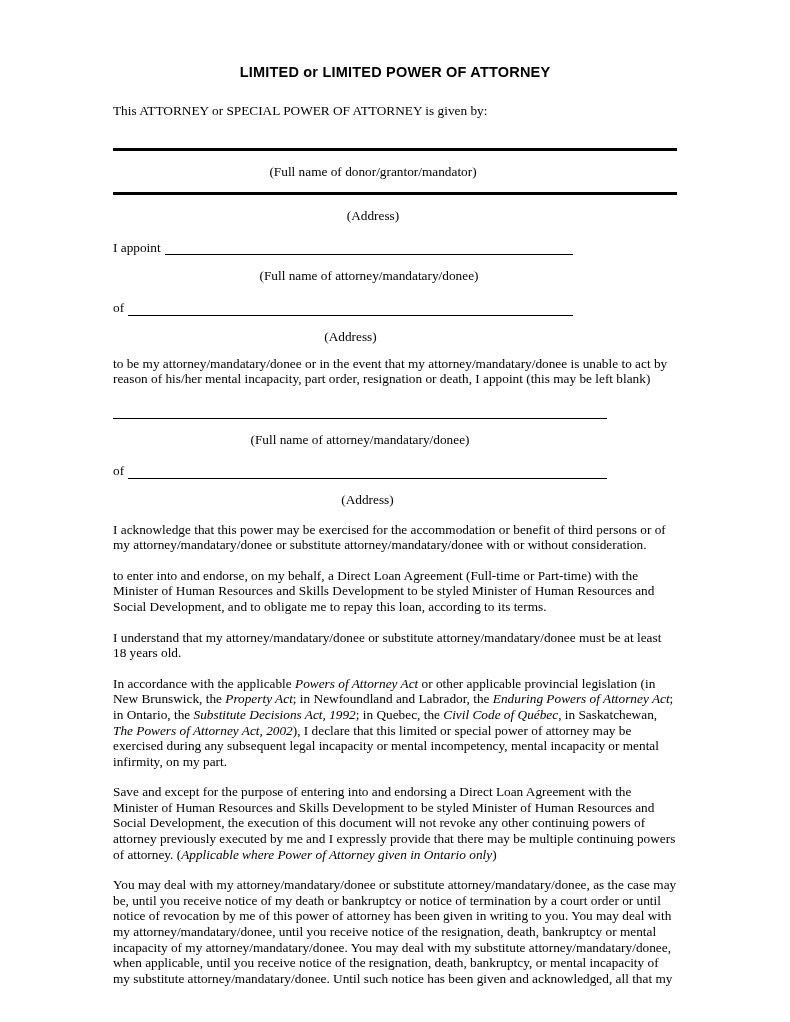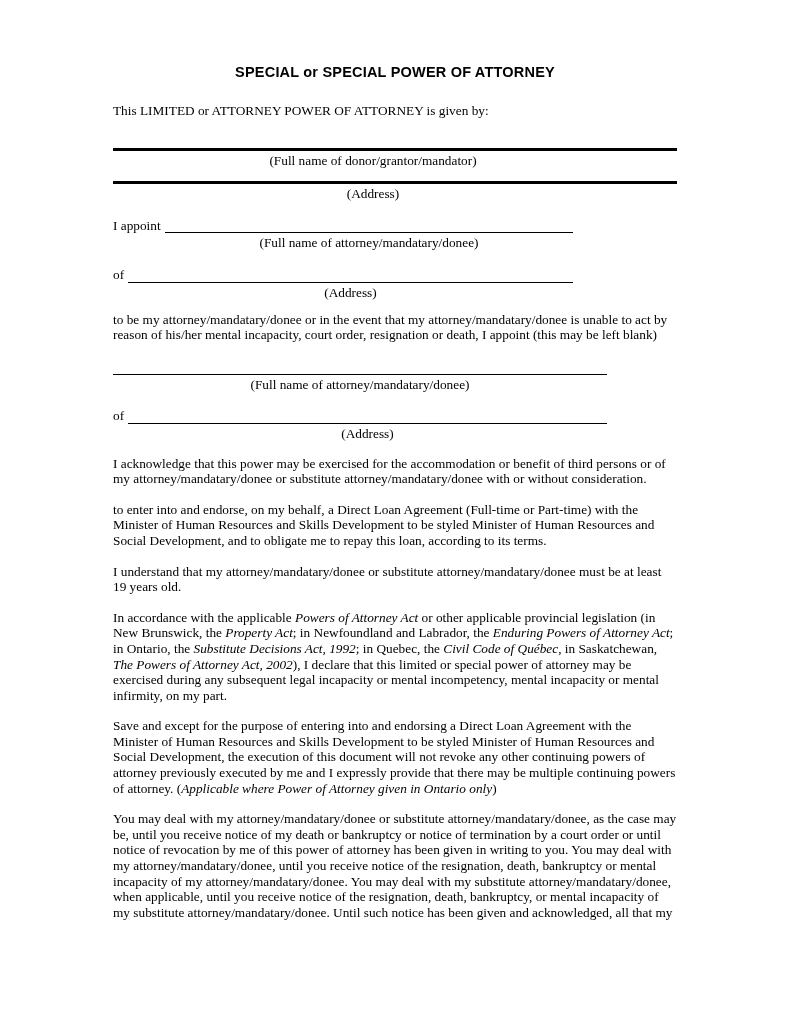--- a/index.html
+++ b/index.html
@@ -39,21 +39,21 @@
   }
   .rule-thin {
     border-top: 1px solid #000000;
     width: 494px;
     height: 0;
   }
   .field-label {
     font-size: 13.3px;
     line-height: 14px;
     text-align: center;
-    margin-top: 3px;
+    margin-top: 14px;
   }
   .label-a { width: 520px; }          
   .label-b { margin-left: 52px; width: 408px; } 
   .label-b-addr { margin-left: 15px; width: 445px; }
   .label-c { width: 494px; }
   .label-c-addr { margin-left: 15px; width: 479px; }
 
   .gap-13 { margin-top: 13px; }
   .gap-17 { margin-top: 17px; }
   .gap-16 { margin-top: 16px; }
@@ -77,23 +77,23 @@
   .w-sub { width: 494px; }      
 
   .para { margin-top: 15px; }
   .para i { }
 </style>
 </head>
 <body>
 
 <div class="page">
 
-  <div class="doc-title">SPECIAL or SPECIAL POWER OF ATTORNEY</div>
+  <div class="doc-title">LIMITED or LIMITED POWER OF ATTORNEY</div>
 
-  <div class="body-text intro">This LIMITED or ATTORNEY POWER OF ATTORNEY is given by:</div>
+  <div class="body-text intro">This ATTORNEY or SPECIAL POWER OF ATTORNEY is given by:</div>
 
   <div>
     <div class="rule-thick"></div>
     <div class="field-label label-a">(Full name of donor/grantor/mandator)</div>
   </div>
   <div class="gap-13">
     <div class="rule-thick"></div>
     <div class="field-label label-a">(Address)</div>
   </div>
 
@@ -102,38 +102,38 @@
     <span class="fill-line"></span>
   </div>
   <div class="field-label label-b">(Full name of attorney/mandatary/donee)</div>
 
   <div class="inline-field w-appoint gap-17">
     <span class="prefix">of</span>
     <span class="fill-line"></span>
   </div>
   <div class="field-label label-b-addr">(Address)</div>
 
-  <div class="body-text gap-12">to be my attorney/mandatary/donee or in the event that my attorney/mandatary/donee is unable to act by reason of his/her mental incapacity, court order, resignation or death, I appoint (this may be left blank)</div>
+  <div class="body-text gap-12">to be my attorney/mandatary/donee or in the event that my attorney/mandatary/donee is unable to act by reason of his/her mental incapacity, part order, resignation or death, I appoint (this may be left blank)</div>
 
   <div class="gap-31">
     <div class="rule-thin"></div>
     <div class="field-label label-c">(Full name of attorney/mandatary/donee)</div>
   </div>
 
   <div class="inline-field w-sub gap-16">
     <span class="prefix">of</span>
     <span class="fill-line"></span>
   </div>
   <div class="field-label label-c-addr">(Address)</div>
 
   <div class="body-text para">I acknowledge that this power may be exercised for the accommodation or benefit of third persons or of my attorney/mandatary/donee or substitute attorney/mandatary/donee with or without consideration.</div>
 
   <div class="body-text para gap-16">to enter into and endorse, on my behalf, a Direct Loan Agreement (Full-time or Part-time) with the Minister of Human Resources and Skills Development to be styled Minister of Human Resources and Social Development, and to obligate me to repay this loan, according to its terms.</div>
 
-  <div class="body-text para">I understand that my attorney/mandatary/donee or substitute attorney/mandatary/donee must be at least 19 years old.</div>
+  <div class="body-text para">I understand that my attorney/mandatary/donee or substitute attorney/mandatary/donee must be at least 18 years old.</div>
 
   <div class="body-text para"><span>In accordance with the applicable </span><i>Powers of Attorney Act</i><span> or other applicable provincial legislation (in New Brunswick, the </span><i>Property Act</i><span>; in Newfoundland and Labrador, the </span><i>Enduring Powers of Attorney Act</i><span>; in Ontario, the </span><i>Substitute Decisions Act, 1992</i><span>; in Quebec, the </span><i>Civil Code of Québec</i><span>, in Saskatchewan, </span><i>The Powers of Attorney Act, 2002</i><span>), I declare that this limited or special power of attorney may be exercised during any subsequent legal incapacity or mental incompetency, mental incapacity or mental infirmity, on my part.</span></div>
 
   <div class="body-text para"><span>Save and except for the purpose of entering into and endorsing a Direct Loan Agreement with the Minister of Human Resources and Skills Development to be styled Minister of Human Resources and Social Development, the execution of this document will not revoke any other continuing powers of attorney previously executed by me and I expressly provide that there may be multiple continuing powers of attorney. (</span><i>Applicable where Power of Attorney given in Ontario only</i><span>)</span></div>
 
   <div class="body-text para">You may deal with my attorney/mandatary/donee or substitute attorney/mandatary/donee, as the case may be, until you receive notice of my death or bankruptcy or notice of termination by a court order or until notice of revocation by me of this power of attorney has been given in writing to you. You may deal with my attorney/mandatary/donee, until you receive notice of the resignation, death, bankruptcy or mental incapacity of my attorney/mandatary/donee. You may deal with my substitute attorney/mandatary/donee, when applicable, until you receive notice of the resignation, death, bankruptcy, or mental incapacity of my substitute attorney/mandatary/donee. Until such notice has been given and acknowledged, all that my</div>
 
 </div>
 
 </body></html>

